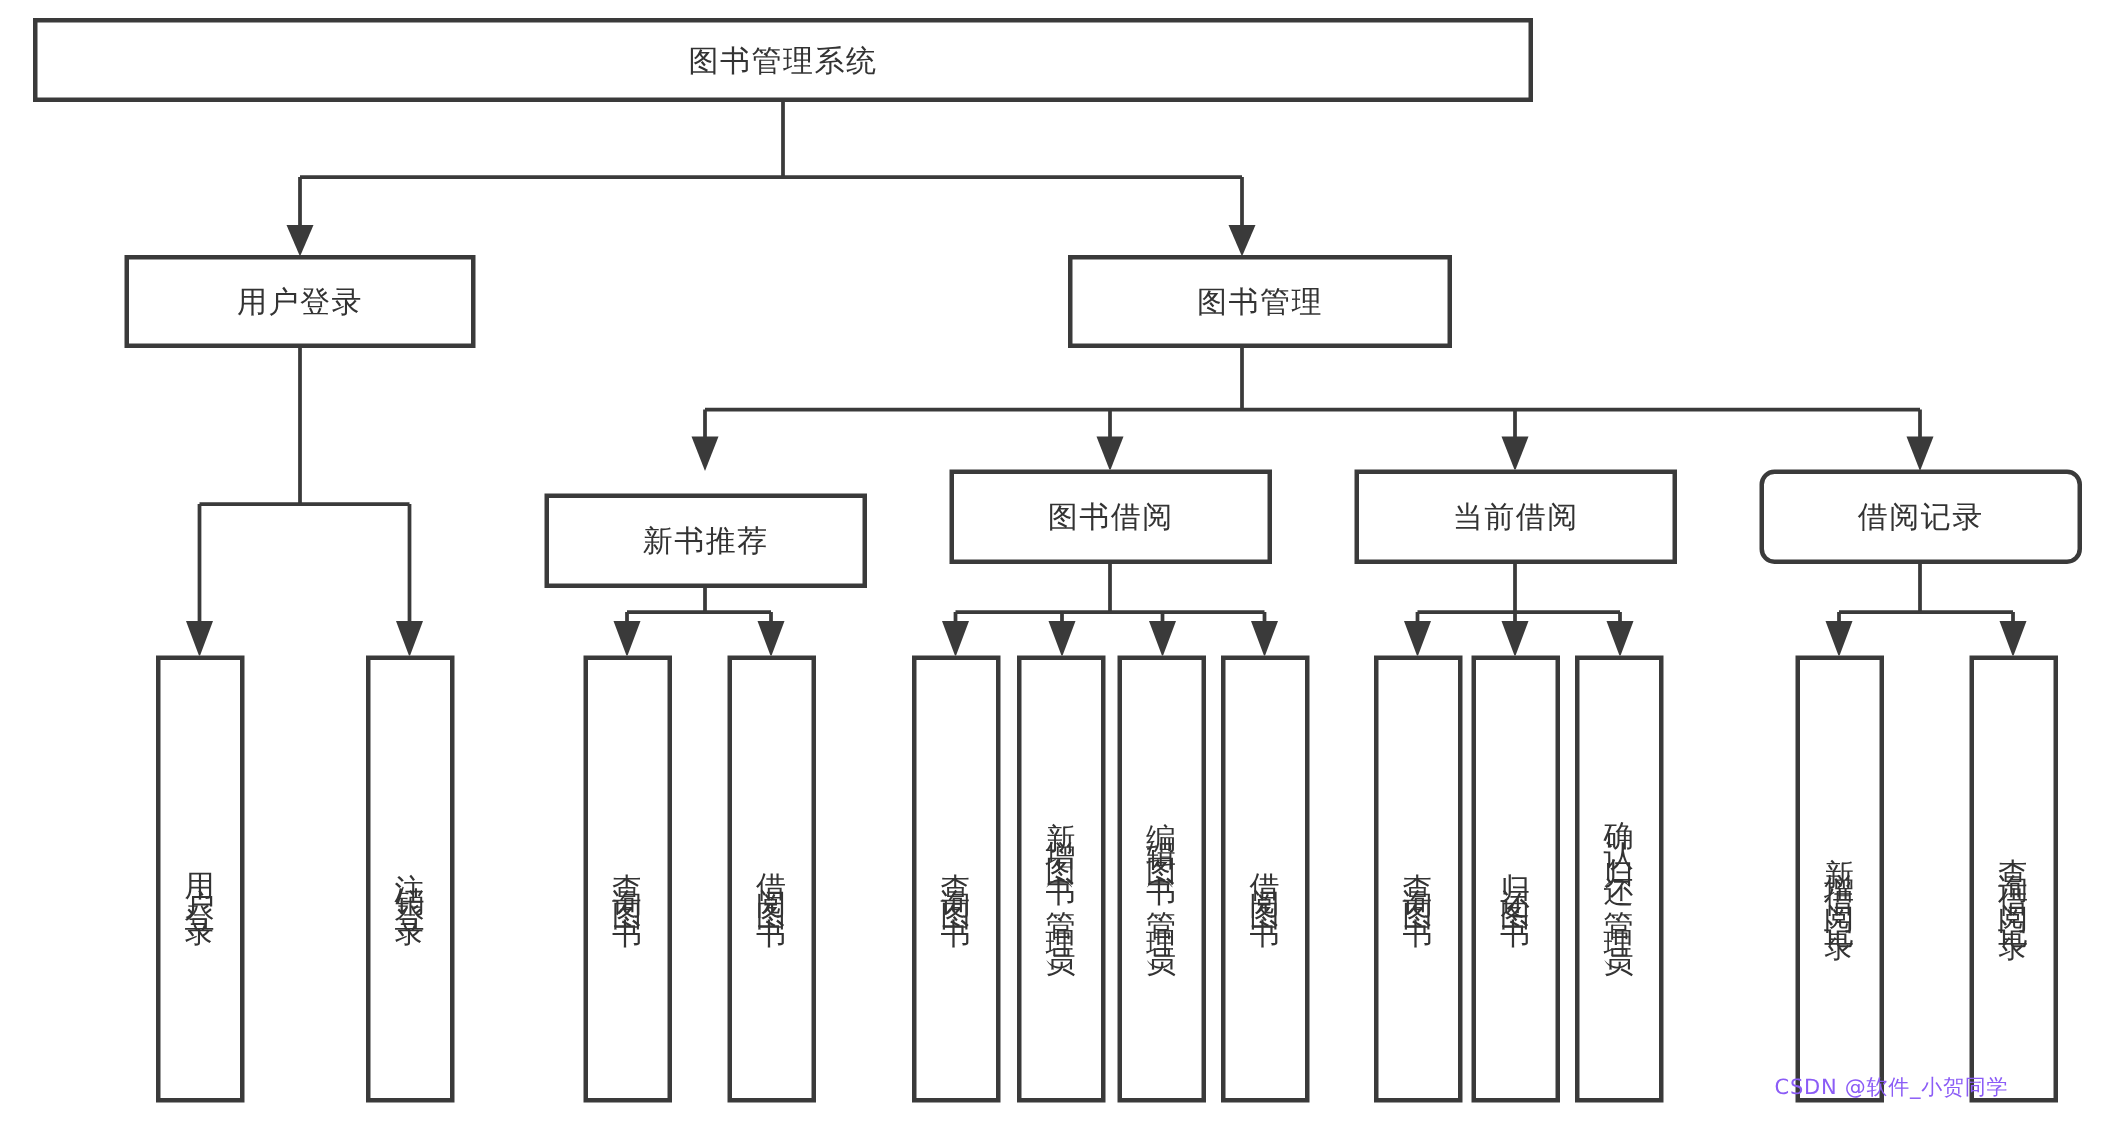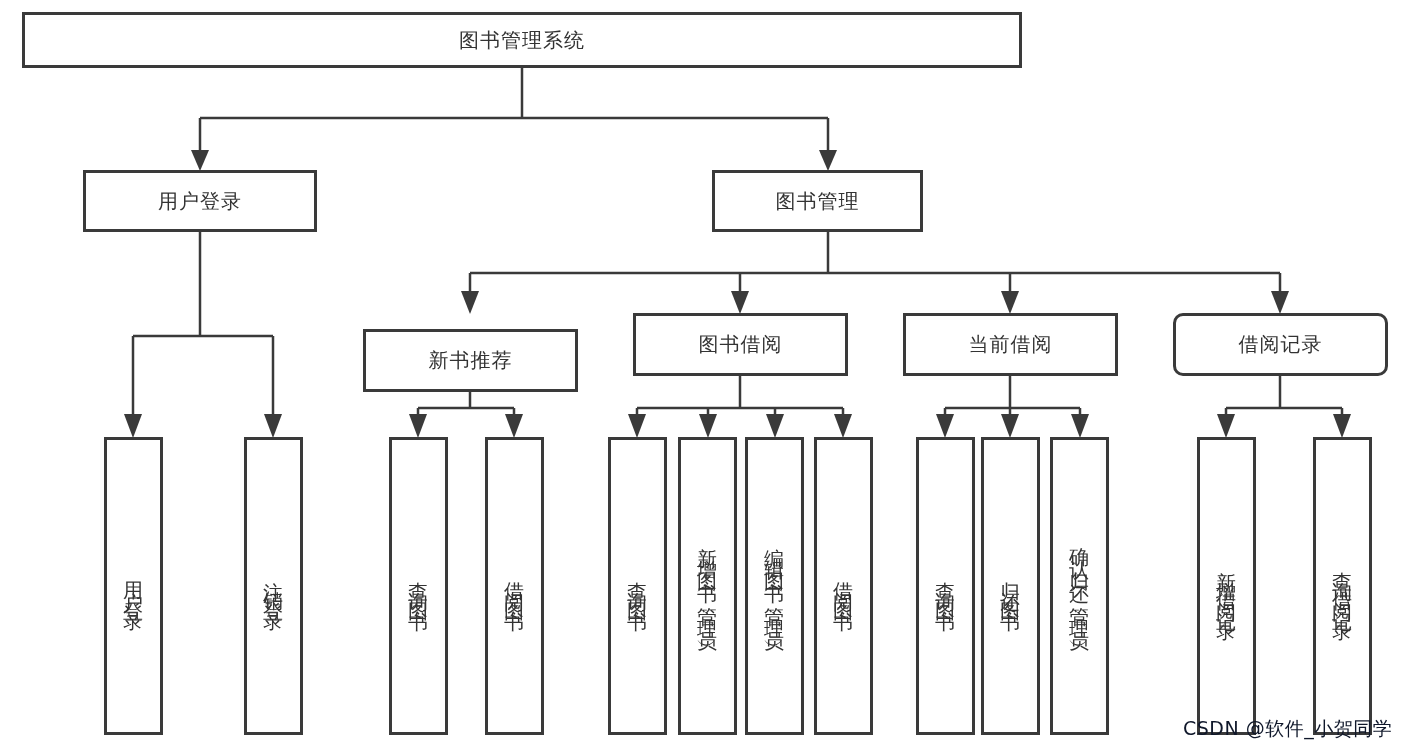--- a/index.html
+++ b/index.html
@@ -38,29 +38,29 @@
     font-size: 20px;
     letter-spacing: 10px;
     line-height: 1;
     white-space: nowrap;
   }
   .leaf-label.long { letter-spacing: 12px; }
   .watermark {
     position: absolute;
     left: 1183px;
     top: 716px;
-    font-size: 19px;
-    color: #0f172a;
+    font-size: 14px;
+    color: #8b5cf6;
     letter-spacing: 0.5px;
     white-space: nowrap;
   }
   
   #n-root   { left: 22px;  top: 12px;  width: 1000px; height: 56px; }
   #n-login  { left: 83px;  top: 170px; width: 234px;  height: 62px; }
-  #n-manage { left: 712px; top: 170px; width: 211px;  height: 62px; }
+  #n-manage { left: 712px; top: 170px; width: 256px;  height: 62px; }
   #n-rec    { left: 363px; top: 313px; width: 215px;  height: 63px; margin-top: 16px; }
   #n-bor    { left: 633px; top: 313px; width: 215px;  height: 63px; }
   #n-cur    { left: 903px; top: 313px; width: 215px;  height: 63px; }
   #n-his    { left: 1173px;top: 313px; width: 215px;  height: 63px; border-radius: 10px; }
   #lf-1 { left: 104px; }  #lf-2 { left: 244px; }
   #lf-3 { left: 389px; }  #lf-4 { left: 485px; }
   #lf-5 { left: 608px; }  #lf-6 { left: 678px; }
   #lf-7 { left: 745px; }  #lf-8 { left: 814px; }
   #lf-9 { left: 916px; }  #lf-10 { left: 981px; } #lf-11 { left: 1050px; }
   #lf-12 { left: 1197px; } #lf-13 { left: 1313px; }

